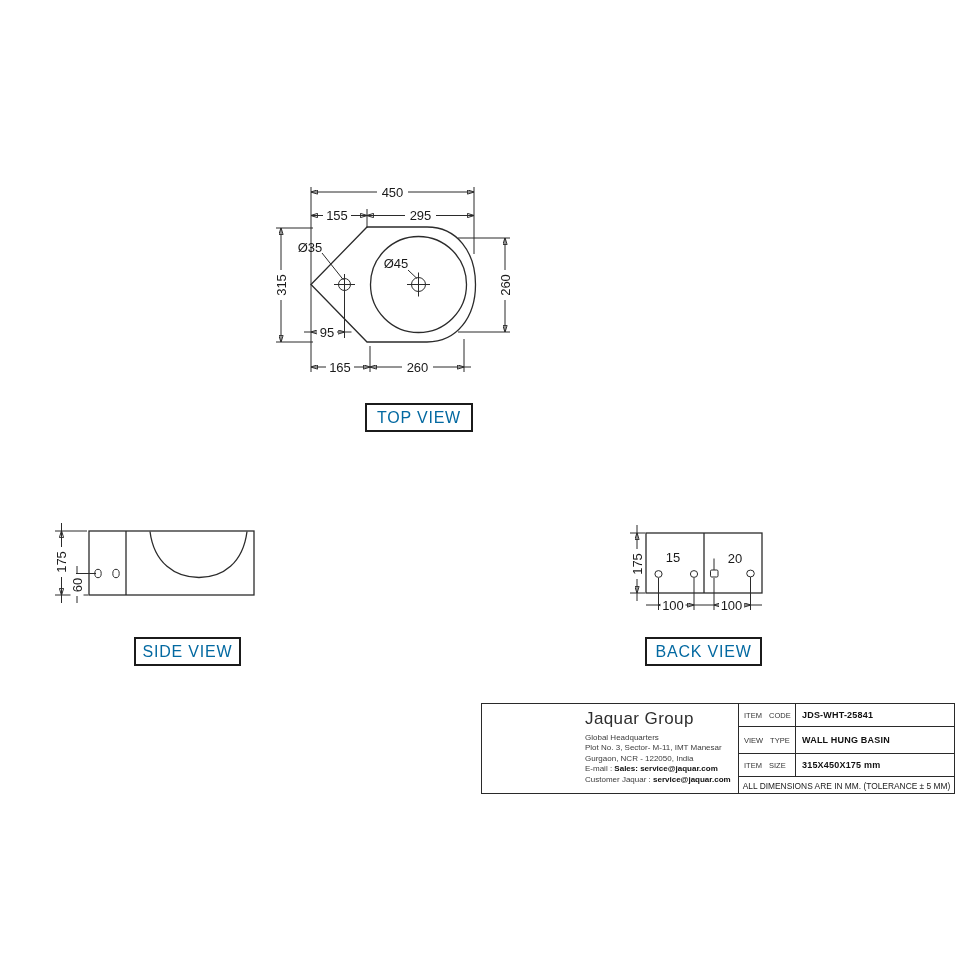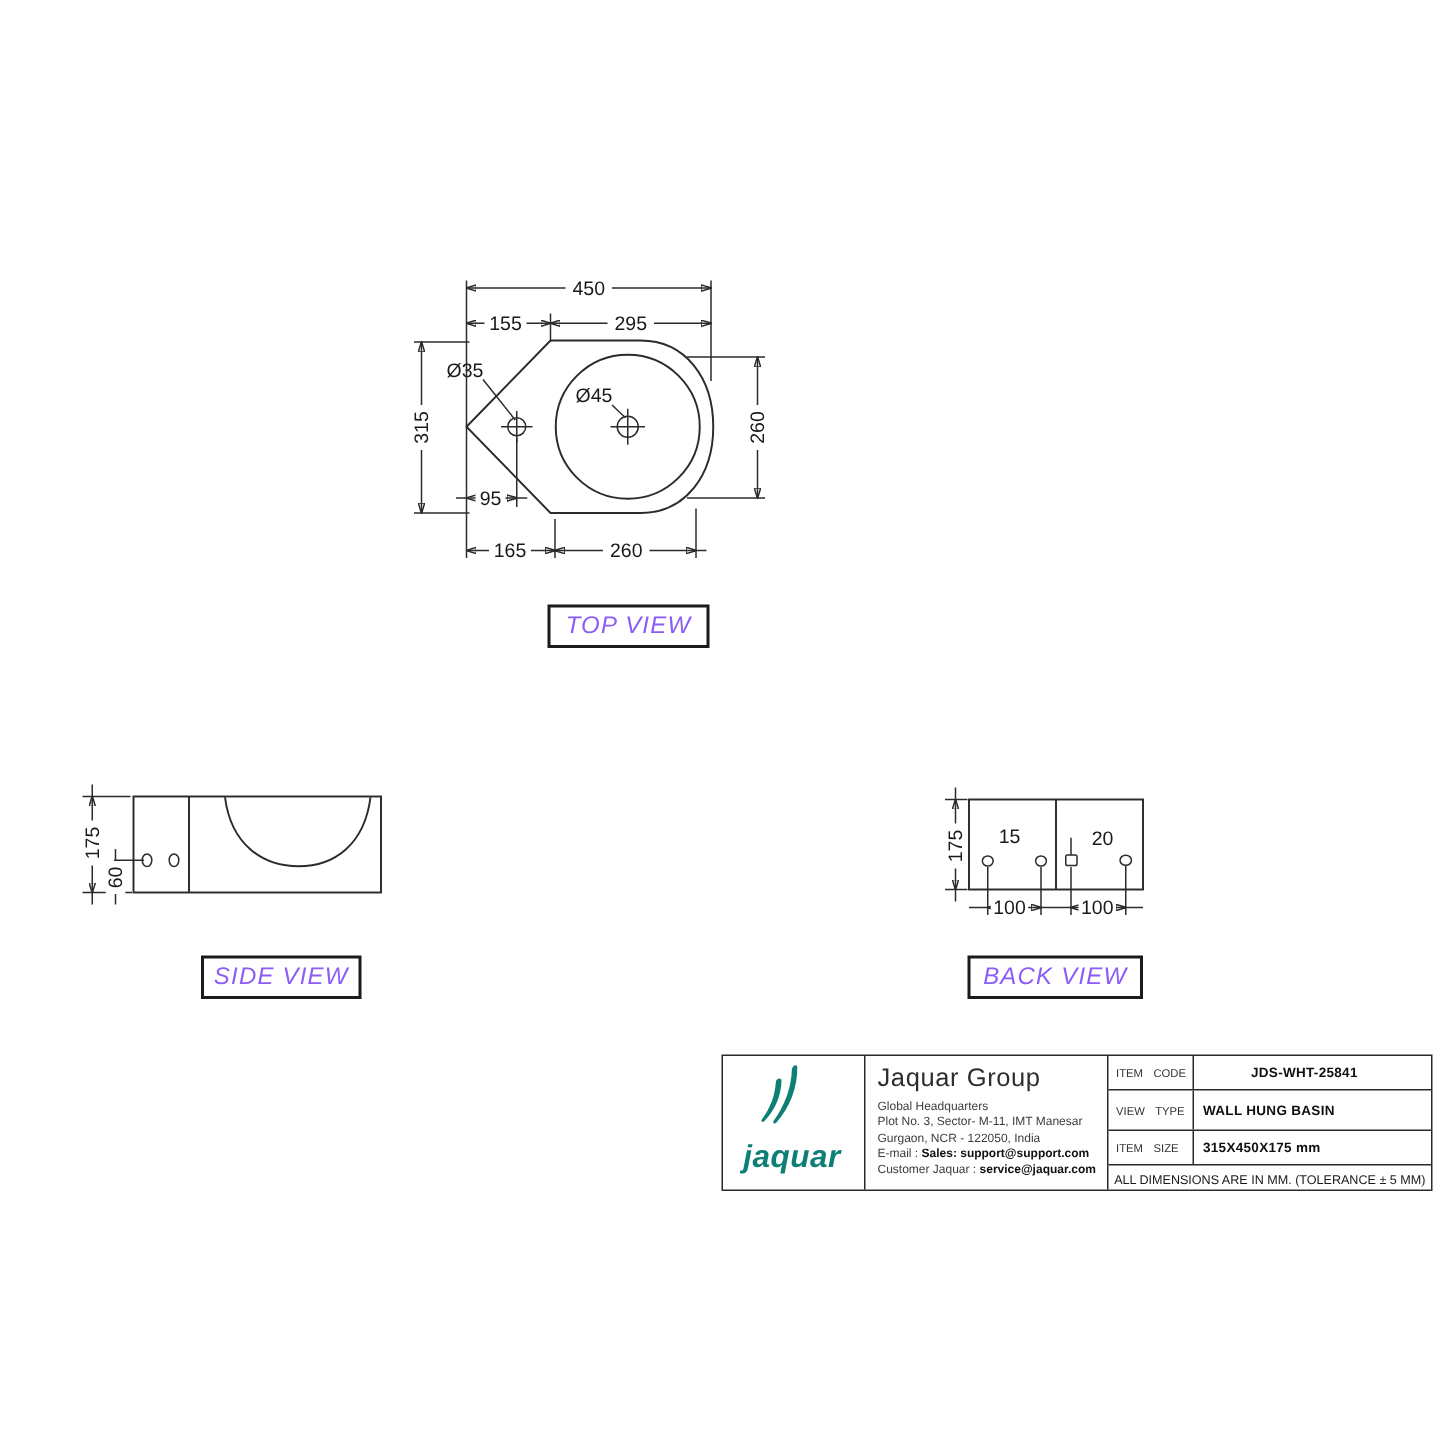--- a/index.html
+++ b/index.html
@@ -9,22 +9,22 @@
   svg.draw line, svg.draw path, svg.draw circle, svg.draw ellipse, svg.draw rect.hole{
     stroke:#2b2b2b;fill:none;}
   .ext{stroke-width:1;}
   .dim{stroke-width:1;}
   .shape{stroke-width:1.3;}
   .thin{stroke-width:1;}
   .tbg{fill:#ffffff;stroke:none;}
   svg.draw text{font-family:"Liberation Sans","DejaVu Sans",sans-serif;font-size:13px;
     fill:#1a1a1a;text-anchor:middle;stroke:none;}
   .viewlabel{position:absolute;height:29px;border:2px solid #1b1b1b;box-sizing:border-box;
-    display:flex;align-items:center;justify-content:center;font-size:16px;color:#8b5cf6;
-    letter-spacing:0.8px;background:#fff;font-style:italic;}
+    display:flex;align-items:center;justify-content:center;font-size:16px;color:#0369a1;
+    letter-spacing:0.8px;background:#fff;}
   
   .titleblock{position:absolute;left:481px;top:703px;width:474px;height:91px;
     border:1.5px solid #2a2a2a;box-sizing:border-box;background:#fff;}
   .tb-logo{position:absolute;left:0;top:0;width:95px;height:100%;
     border-right:1.4px solid #2a2a2a;box-sizing:border-box;}
   .tb-company{position:absolute;left:95px;top:0;width:162px;height:100%;
     border-right:1.4px solid #2a2a2a;box-sizing:border-box;padding:3px 0 0 8px;}
   .tb-name{font-size:17px;color:#2e2e2e;letter-spacing:0.4px;margin:2px 0 4px 0;}
   .tb-addr{font-size:8px;color:#3c3c3c;line-height:10.4px;}
   .tb-addr b{color:#101010;}
@@ -187,41 +187,34 @@
     <span>TOP VIEW</span>
   </div>
   <div class="viewlabel" style="left:134px;top:637px;width:107px;">
     <span>SIDE VIEW</span>
   </div>
   <div class="viewlabel" style="left:645px;top:637px;width:117px;">
     <span>BACK VIEW</span>
   </div>
 
   <div class="titleblock">
-    <div class="tb-logo">
-      <svg width="93" height="88" viewBox="0 0 93 88">
-        <path stroke="none" d="M49.5,7.5 C49.8,20 45,34 35.5,44.5 C34.3,45.7 32.8,44.6 33.8,43.2 C41.2,33 45.6,21 45.9,9.2 C46,6.4 49.4,5 49.5,7.5 Z" fill="#0e7f75"></path>
-        <path stroke="none" d="M39,16.5 C38.8,26.5 34.5,36.5 27.5,43.5 C26.4,44.6 25,43.5 25.9,42.3 C31.4,35 34.8,26 35.2,17.5 C35.3,14.9 38.9,14 39,16.5 Z" fill="#0e7f75"></path>
-        <text class="logo-word" x="46" y="74" fill="#0e7f75">jaquar</text>
-      </svg>
-    </div>
     <div class="tb-company">
       <div class="tb-name">Jaquar Group</div>
       <div class="tb-addr">Global Headquarters</div>
       <div class="tb-addr">Plot No. 3, Sector- M-11, IMT Manesar</div>
       <div class="tb-addr">Gurgaon, NCR - 122050, India</div>
       <div class="tb-addr">
-        <span>E-mail : </span><b>Sales: support@support.com</b>
+        <span>E-mail : </span><b>Sales: service@jaquar.com</b>
       </div>
       <div class="tb-addr">
         <span>Customer Jaquar : </span><b>service@jaquar.com</b>
       </div>
     </div>
     <div class="tb-table">
-      <div class="tb-row" style="top:0;height:23px;gap:32px;">
+      <div class="tb-row" style="top:0;height:23px;">
         <div class="tb-rlabel">ITEM CODE</div>
         <div class="tb-rvalue">JDS-WHT-25841</div>
       </div>
       <div class="tb-row" style="top:23px;height:27px;">
         <div class="tb-rlabel">VIEW TYPE</div>
         <div class="tb-rvalue">WALL HUNG BASIN</div>
       </div>
       <div class="tb-row" style="top:50px;height:23px;">
         <div class="tb-rlabel">ITEM SIZE</div>
         <div class="tb-rvalue">315X450X175 mm</div>

